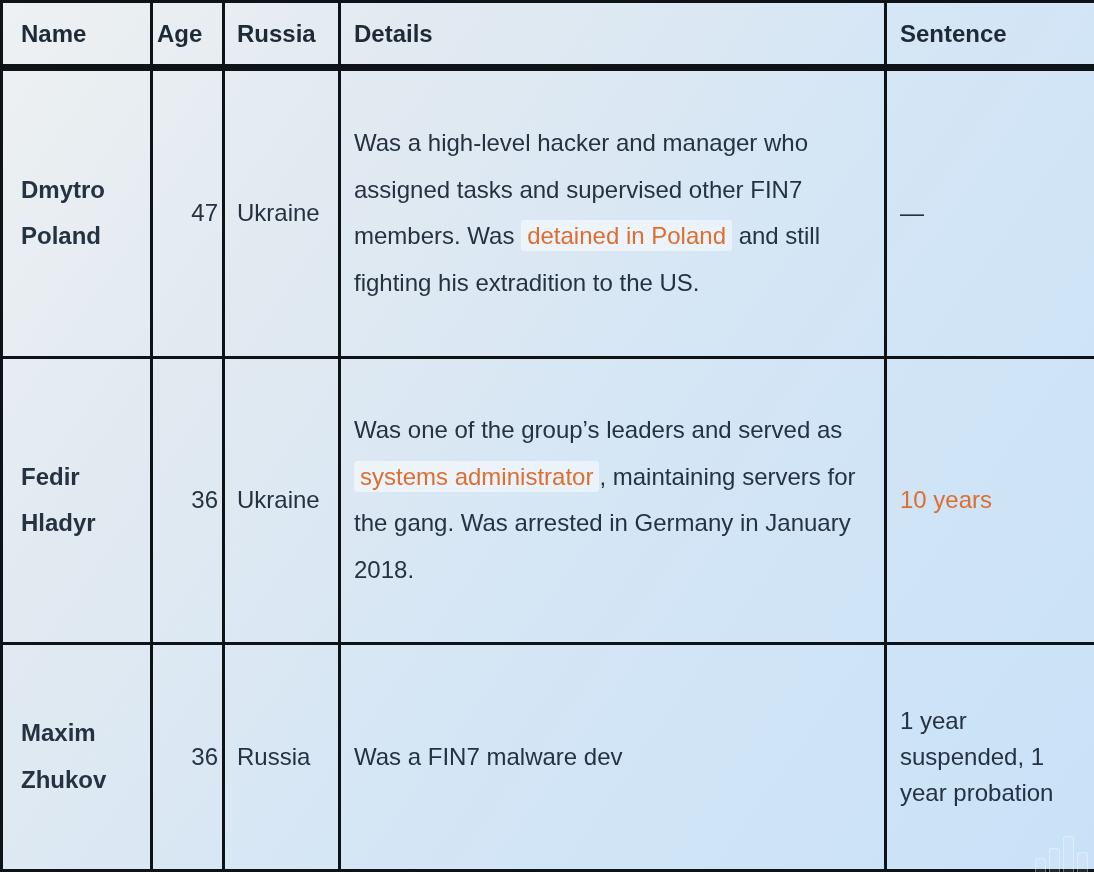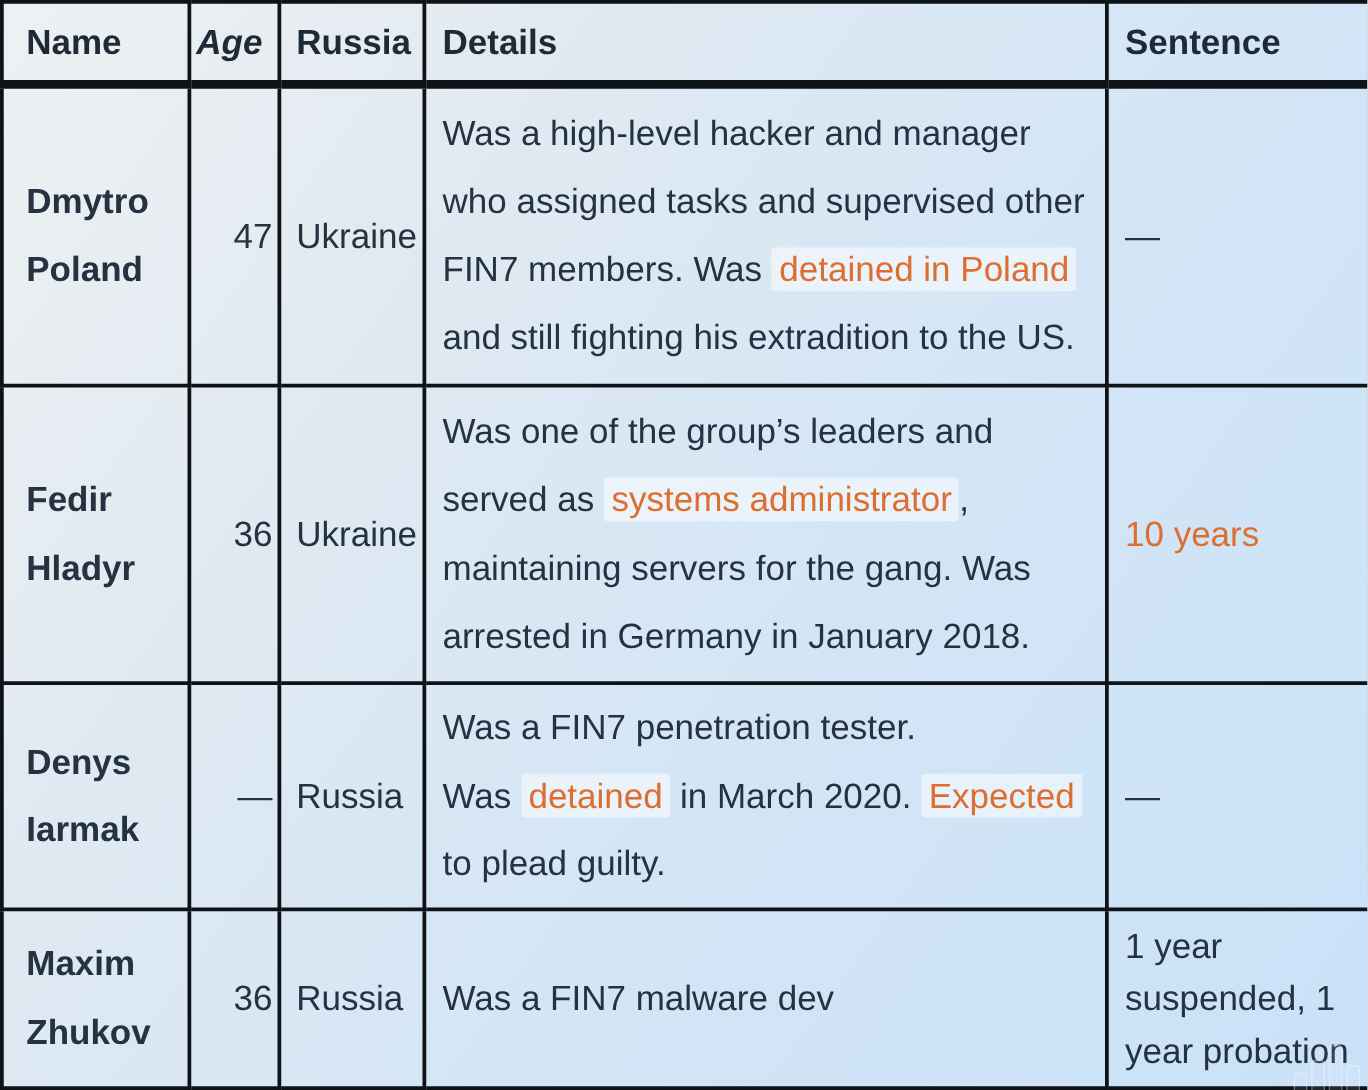--- a/index.html
+++ b/index.html
@@ -22,32 +22,32 @@
     border-collapse: collapse;
     table-layout: fixed;
     box-sizing: border-box;
   }
   table.fin7 th, table.fin7 td {
     border: 3px solid #0e1318;
     background: transparent;
     vertical-align: middle;
     box-sizing: border-box;
     color: #253241;
-    font-size: 28px;
+    font-size: 24px;
   }
   table.fin7 thead th {
     border-bottom: 7px solid #0e1318;
     font-weight: bold;
     color: #1e2a36;
     text-align: left;
     height: 66px;
   }
   th.col-name, td.c-name { padding-left: 18px; padding-right: 8px; }
   th.col-age, td.c-age { text-align: right; padding: 0 4px; }
-  th.col-age { text-align: center; font-style: italic; }
+  th.col-age { text-align: center; }
   th.col-country, td.c-country { padding-left: 12px; padding-right: 6px; }
   th.col-details, td.c-details { padding-left: 13px; padding-right: 1px; }
   th.col-sentence, td.c-sentence { padding-left: 13px; padding-right: 10px; }
 
   td.c-name {
     font-weight: bold;
     color: #202d3a;
     line-height: 1.95;
   }
   td.c-age, td.c-country { color: #29364a; }
@@ -132,27 +132,20 @@
           <td class="c-sentence"><span>—</span></td>
         </tr>
         <tr>
           <td class="c-name">Fedir Hladyr</td>
           <td class="c-age">36</td>
           <td class="c-country">Ukraine</td>
           <td class="c-details"><span>Was one of the group’s leaders and served as </span><span class="hl">systems administrator</span><span>, maintaining servers for the gang. Was arrested in Germany in January 2018.</span></td>
           <td class="c-sentence"><span class="orange">10 years</span></td>
         </tr>
         <tr>
-          <td class="c-name">Denys Iarmak</td>
-          <td class="c-age">—</td>
-          <td class="c-country">Russia</td>
-          <td class="c-details"><span>Was a FIN7 penetration tester.</span><br><span>Was </span><span class="hl">detained</span><span> in March 2020. </span><span class="hl">Expected</span><span> to plead guilty.</span></td>
-          <td class="c-sentence"><span>—</span></td>
-        </tr>
-        <tr>
           <td class="c-name">Maxim Zhukov</td>
           <td class="c-age">36</td>
           <td class="c-country">Russia</td>
           <td class="c-details"><span>Was a FIN7 malware dev</span></td>
           <td class="c-sentence"><span>1 year suspended, 1 year probation</span></td>
         </tr>
       </tbody>
   </table>
   <div class="watermark">
     <div class="bar"></div>

